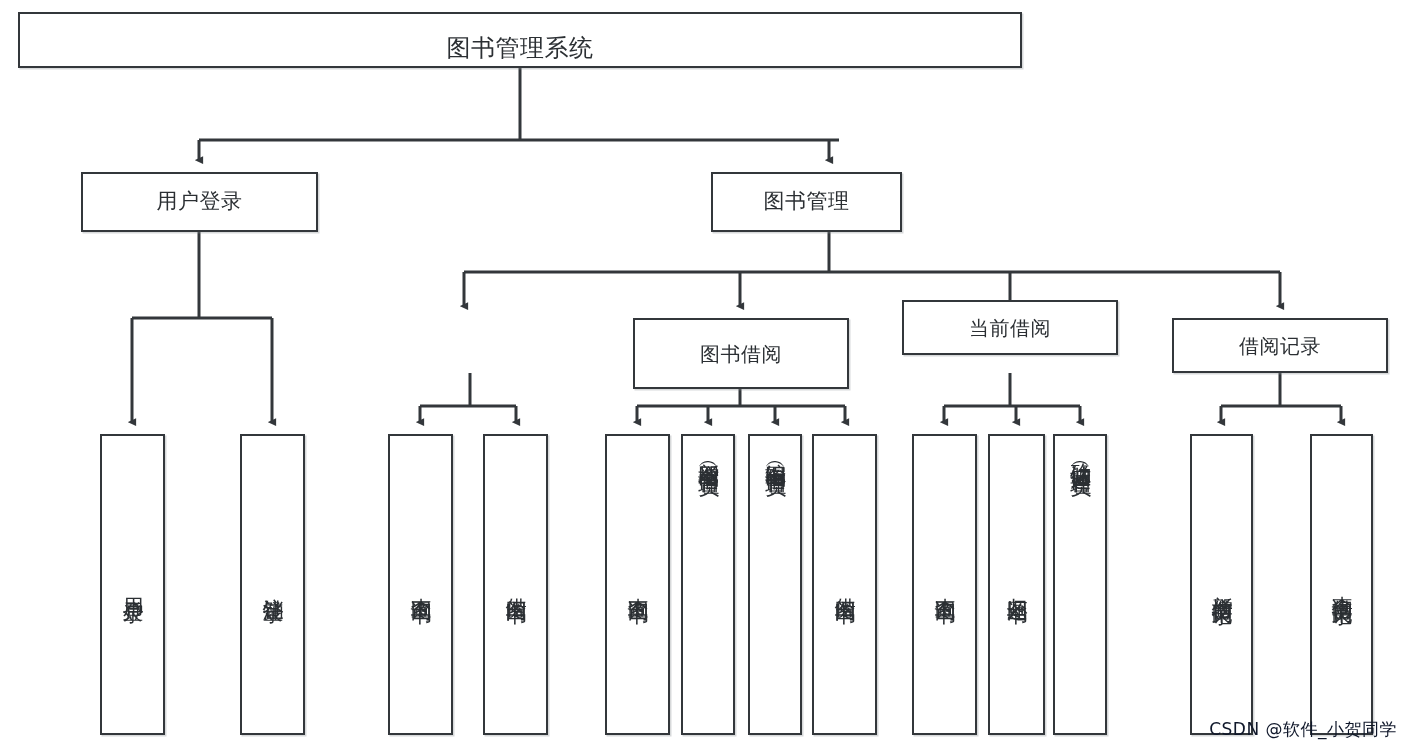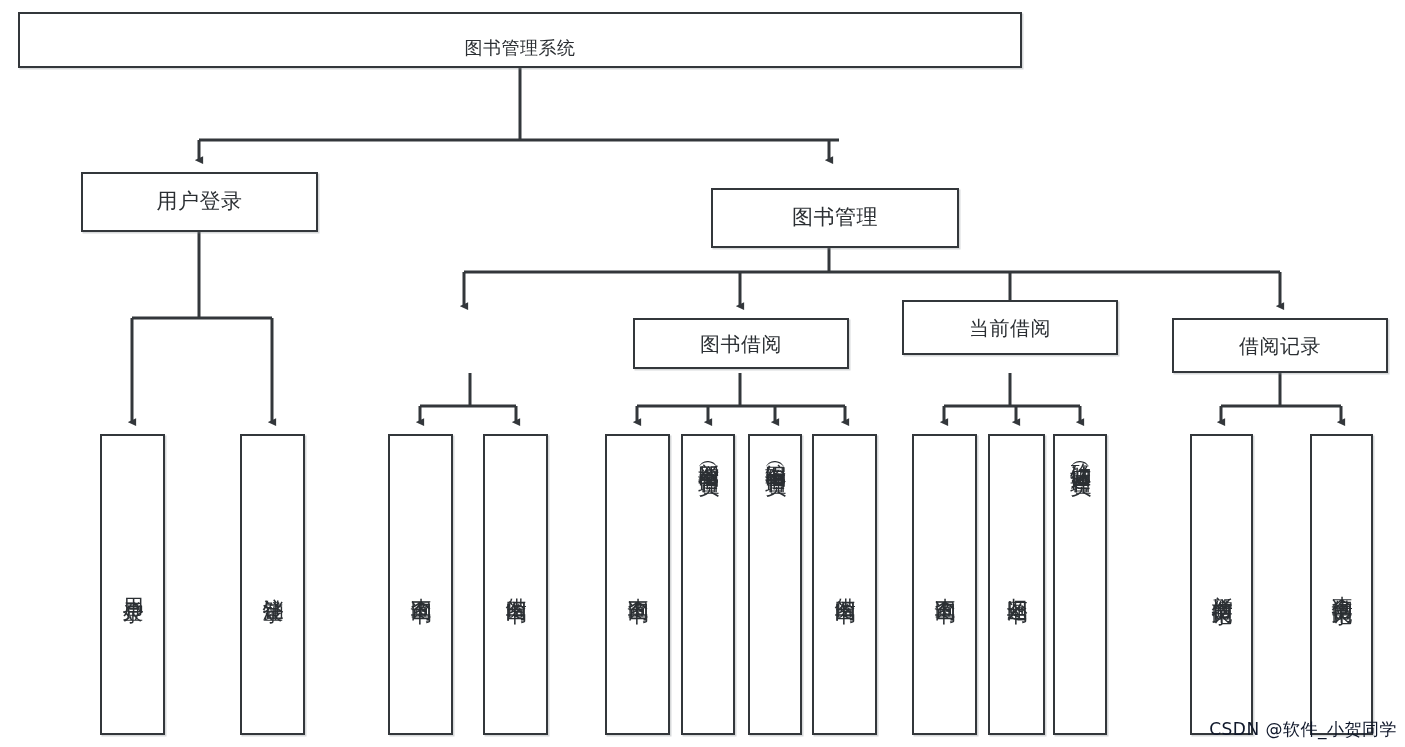--- a/index.html
+++ b/index.html
@@ -37,21 +37,21 @@
     color: #2b2f33;
     box-shadow: 1.5px 1.5px 0 rgba(140,145,150,0.35);
   }
   .node-label-h {
     font-size: 21px;
     line-height: 1.1;
     letter-spacing: 0.5px;
     white-space: nowrap;
     color: #2b2f33;
   }
-  .node.root .node-label-h { font-size: 18px; margin-top: 16px; }
+  .node.root .node-label-h { font-size: 24px; margin-top: 16px; }
   .node.level1 .node-label-h { font-size: 21px; }
   .node.level2 .node-label-h { font-size: 20px; }
   .node.leaf {
     align-items: flex-start;
     justify-content: center;
     padding-top: 10px;
   }
   .node-label-v {
     writing-mode: vertical-rl;
     text-orientation: upright;
@@ -132,25 +132,25 @@
     </g>
   </svg>
 
   <div class="node root" style="left:18px; top:12px; width:1004px; height:56px;">
     <span class="node-label-h">图书管理系统</span>
   </div>
 
   <div class="node level1" style="left:81px; top:172px; width:237px; height:60px;">
     <span class="node-label-h">用户登录</span>
   </div>
-  <div class="node level1" style="left:711px; top:172px; width:248px; height:60px;margin-top:16px;">
+  <div class="node level1" style="left:711px; top:172px; width:191px; height:60px;">
     <span class="node-label-h">图书管理</span>
   </div>
 
-  <div class="node level2" style="left:633px; top:318px; width:216px; height:51px;">
+  <div class="node level2" style="left:633px; top:318px; width:216px; height:71px;">
     <span class="node-label-h">图书借阅</span>
   </div>
   <div class="node level2" style="left:902px; top:300px; width:216px; height:55px;">
     <span class="node-label-h">当前借阅</span>
   </div>
   <div class="node level2" style="left:1172px; top:318px; width:216px; height:55px;">
     <span class="node-label-h">借阅记录</span>
   </div>
 
   <div class="node leaf centered" style="left:100px; top:434px; width:65px; height:301px;">

